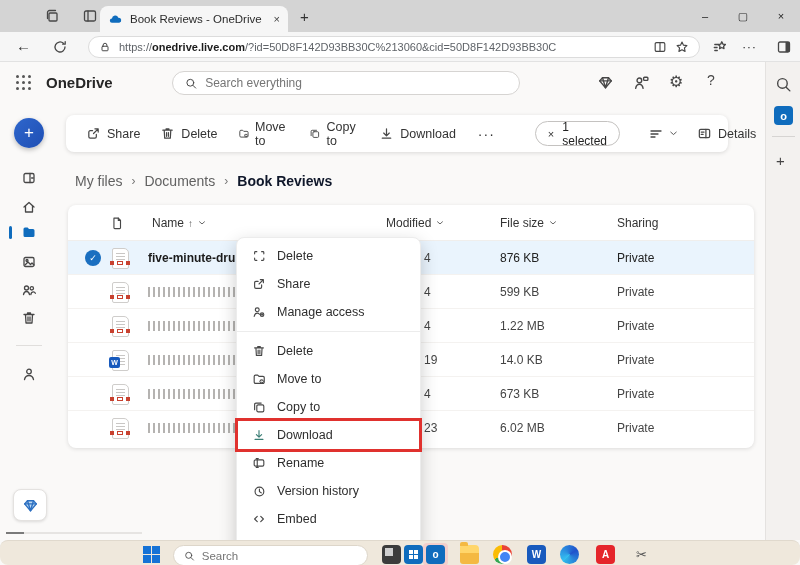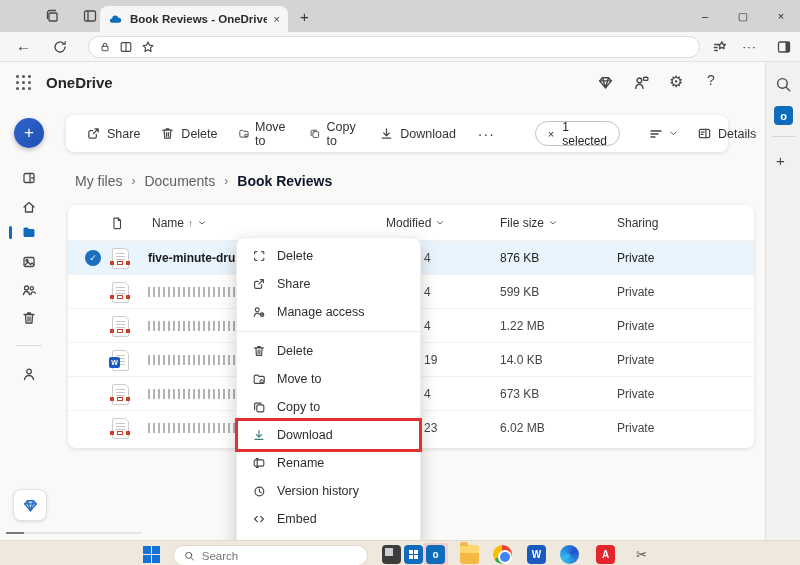--- a/index.html
+++ b/index.html
@@ -5,21 +5,21 @@
   * { margin:0; padding:0; box-sizing:border-box; }
   html,body { width:800px; height:565px; font-family:"Liberation Sans", sans-serif; }
   .screen { position:relative; width:800px; height:565px; background:#faf9f8; overflow:hidden; }
 
   svg.i { fill:none; stroke:#474747; stroke-width:1.3; stroke-linecap:round; stroke-linejoin:round; display:block; }
 
   
   .tabstrip { position:absolute; left:0; top:0; width:800px; height:32px; background:#d4d4d4; }
   .ts-icon { position:absolute; top:8px; width:16px; height:16px; }
   .tab { position:absolute; left:100px; top:6px; width:188px; height:26px; background:#f6f6f6; border-radius:8px 8px 0 0; display:flex; align-items:center; padding:0 8px; gap:7px; }
-  .tab-title { font-size:11.5px; color:#2b2b2b; flex:1; white-space:nowrap; overflow:hidden;font-weight:bold; }
+  .tab-title { font-size:11.5px; color:#2b2b2b; flex:1; white-space:nowrap; overflow:hidden; }
   .tab-close { font-size:11px; color:#444; cursor:default; }
   .newtab { position:absolute; left:300px; top:8px; font-size:15px; color:#333; }
   .winctl { position:absolute; top:0; height:32px; width:38px; display:flex; align-items:center; justify-content:center; font-size:11px; color:#222; }
 
   .navbar { position:absolute; left:0; top:32px; width:800px; height:30px; background:#f6f6f6; border-bottom:1px solid #e2e2e2; }
   .nav-icon { position:absolute; top:7px; width:16px; height:16px; }
   .urlbar { position:absolute; left:88px; top:4px; width:612px; height:22px; background:#fff; border:1px solid #dcdcdc; border-radius:12px; display:flex; align-items:center; padding:0 10px; gap:8px; }
   .url-text { font-size:11px; color:#5f6368; white-space:nowrap; overflow:hidden; flex:1; }
   .url-text .host { color:#1c1c1c; font-weight:bold; }
   .back-glyph { position:absolute; left:16px; top:5px; font-size:15px; color:#333; }
@@ -87,21 +87,21 @@
   .wico .badge { position:absolute; left:-4px; bottom:2px; width:11px; height:11px; background:#185abd; color:#fff; font-size:7px; font-weight:bold; display:flex; align-items:center; justify-content:center; border-radius:2px; }
 
   
   .ctx-menu { position:absolute; left:236px; top:237px; width:185px; background:#fff; border:1px solid #ececec; border-radius:8px; box-shadow:0 6px 18px rgba(0,0,0,.2); padding:4px 0; z-index:20; }
   .mi { display:flex; align-items:center; gap:11px; height:28px; padding:0 15px; font-size:12.5px; color:#2e2e2e; }
   .mi.hl { position:relative; }
   .mi.hl::after { content:""; position:absolute; left:-2px; right:-2px; top:-3px; bottom:-3px; border:3px solid #e0312e; z-index:5; }
   .ctx-divider { height:1px; background:#ececec; margin:5px 0; }
 
   
-  .taskbar { position:absolute; left:0; top:540px; width:800px; height:25px; background:#efe8dc; border-top:1px solid #e0d9cd; z-index:30; }
+  .taskbar { position:absolute; left:0; top:540px; width:800px; height:25px; background:#efe8dc; border-top:1px solid #e0d9cd; z-index:30;border-radius:8px; }
   .winlogo { position:absolute; left:143px; top:5px; width:17px; height:17px; display:grid; grid-template-columns:1fr 1fr; gap:1.5px; }
   .winlogo span { background:#1572d6; }
   .tb-search { position:absolute; left:173px; top:4px; width:195px; height:21px; background:#fff; border:1px solid #ddd6ca; border-radius:11px; display:flex; align-items:center; gap:7px; padding:0 10px; }
   .tb-search input { border:0; outline:0; font-size:11.5px; color:#555; width:100%; background:transparent; font-family:"Liberation Sans",sans-serif; }
   .tk-icon { position:absolute; top:4px; width:19px; height:19px; border-radius:4px; }
   .tk-dark { background:#3c3c3c; }
   .tk-dark::after { content:""; position:absolute; left:3px; top:3px; width:8px; height:8px; background:#cfcfcf; }
   .tk-store { background:#0f6cbd; display:flex; align-items:center; justify-content:center; }
   .tk-store span { width:9px; height:9px; display:grid; grid-template-columns:1fr 1fr; gap:1px; }
   .tk-store span i { background:#fff; }
@@ -147,20 +147,21 @@
     <span class="back-glyph">←</span>
     <svg class="i nav-icon" style="left:52px" viewBox="0 0 16 16">
         <path d="M13 8a5 5 0 1 1-1.6-3.7"></path>
         <path d="M13.2 2.7v2.5h-2.5"></path>
       </svg>
     <div class="urlbar">
       <svg class="i" width="12" height="12" viewBox="0 0 16 16">
           <rect x="4" y="7" width="8" height="6" rx="1"></rect>
           <path d="M5.5 7V5.5a2.5 2.5 0 0 1 5 0V7"></path>
         </svg>
+      <span class="url-text"><span>https://</span><span class="host">onedrive.live.com</span><span>/?id=50D8F142D93BB30C%213060&amp;cid=50D8F142D93BB30C</span></span>
       <svg class="i" width="14" height="14" viewBox="0 0 16 16">
           <rect x="2.5" y="3" width="11" height="10" rx="1.5"></rect>
           <path d="M8 3v10"></path>
         </svg>
       <svg class="i" width="14" height="14" viewBox="0 0 16 16">
           <path d="M8 2.4l1.7 3.5 3.9.5-2.8 2.7.7 3.9L8 11.2 4.5 13l.7-3.9L2.4 6.4l3.9-.5z"></path>
         </svg>
     </div>
     <svg class="i nav-icon" style="left:712px" viewBox="0 0 16 16">
         <path d="M9.8 2.8l1.1 2.3 2.5.4-1.8 1.7.4 2.5-2.2-1.2-2.2 1.2.4-2.5-1.8-1.7 2.5-.4z"></path>
@@ -179,20 +180,27 @@
         <span></span>
         <span></span>
         <span></span>
         <span></span>
         <span></span>
         <span></span>
         <span></span>
         <span></span>
       </div>
     <div class="brand">OneDrive</div>
+    <div class="od-search">
+      <svg class="i" width="13" height="13" viewBox="0 0 16 16">
+          <circle cx="7" cy="7" r="4.5"></circle>
+          <path d="M10.5 10.5 14 14"></path>
+        </svg>
+      <input placeholder="Search everything" style="">
+    </div>
     <svg class="i hdr-icon" style="left:597px" viewBox="0 0 16 16">
         <path d="M5.2 3.5h5.6l2.7 3L8 13 2.5 6.5z"></path>
         <path d="M2.5 6.5h11M5.2 3.5 8 13M10.8 3.5 8 13"></path>
       </svg>
     <svg class="i hdr-icon" style="left:633px" viewBox="0 0 16 16">
         <circle cx="6" cy="6" r="2.2"></circle>
         <path d="M2.5 13.5c.5-2.5 2-3.8 3.5-3.8s3 1.3 3.5 3.8"></path>
         <rect x="10" y="3" width="4" height="3" rx=".8"></rect>
       </svg>
     <div class="hdr-glyph" style="left:669px; font-size:16px">⚙</div>

